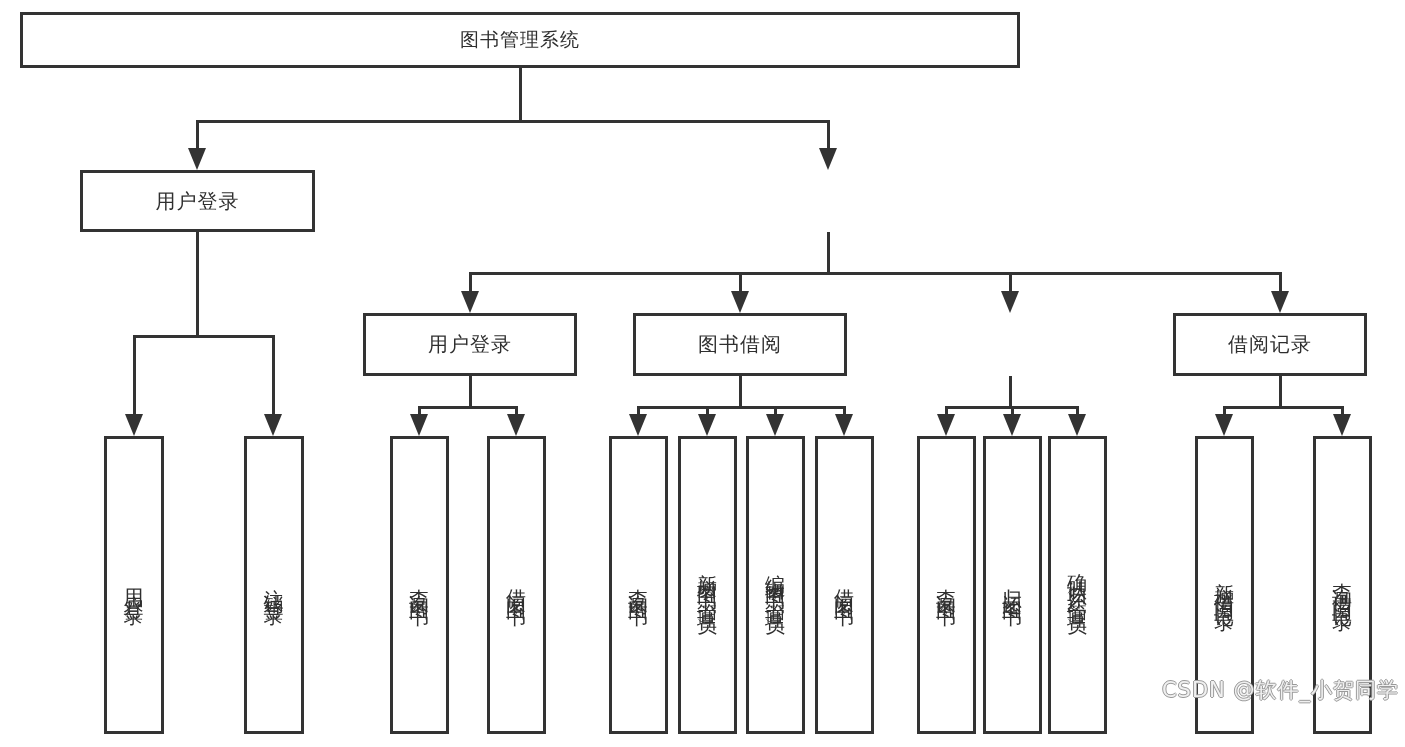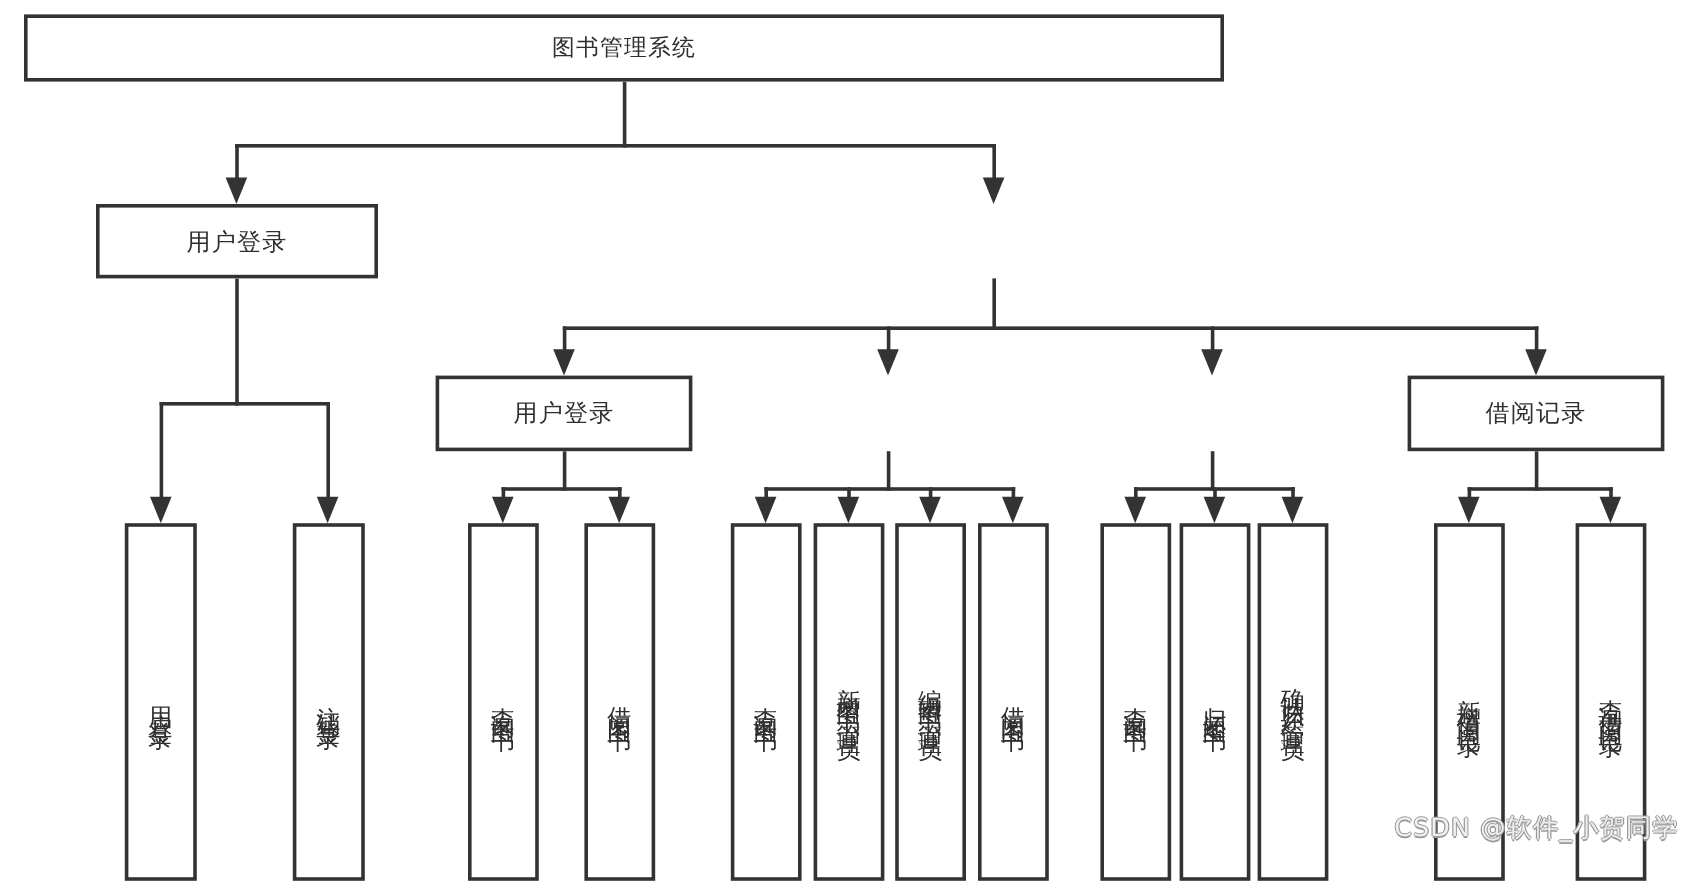--- a/index.html
+++ b/index.html
@@ -126,21 +126,24 @@
     <span class="hlabel">图书管理系统</span>
   </div>
 
   <div class="node" style="left:80px; top:170px; width:235px; height:62px;">
     <span class="hlabel">用户登录</span>
   </div>
 
   <div class="node" style="left:363px; top:313px; width:214px; height:63px;">
     <span class="hlabel">用户登录</span>
   </div>
-  <div class="node" style="left:1173px; top:313px; width:214px; height:63px;">
+  <div class="node" style="left:633px; top:313px; width:214px; height:63px;">
+    <span class="hlabel">图书借阅</span>
+  </div>
+  <div class="node" style="left:1173px; top:313px; width:194px; height:63px;">
     <span class="hlabel">借阅记录</span>
   </div>
 
   <div class="node leaf" style="left:104px; top:436px; width:60px; height:298px;">
     <span class="vlabel">用户登录</span>
   </div>
   <div class="node leaf" style="left:244px; top:436px; width:60px; height:298px;">
     <span class="vlabel">注销登录</span>
   </div>
 

